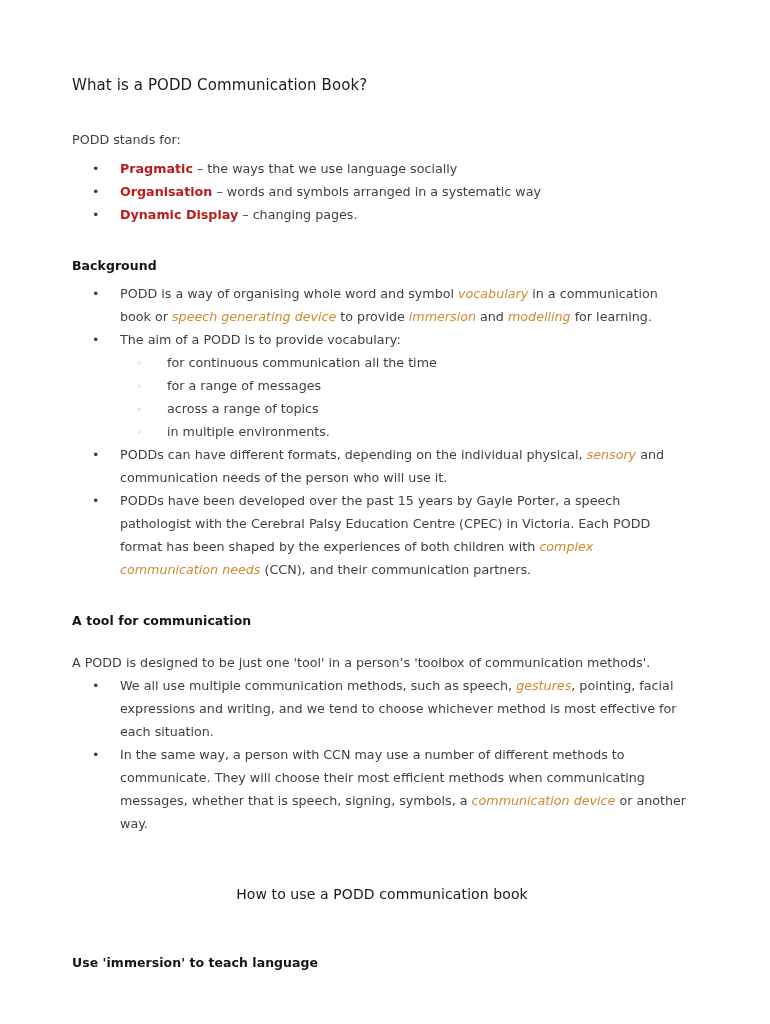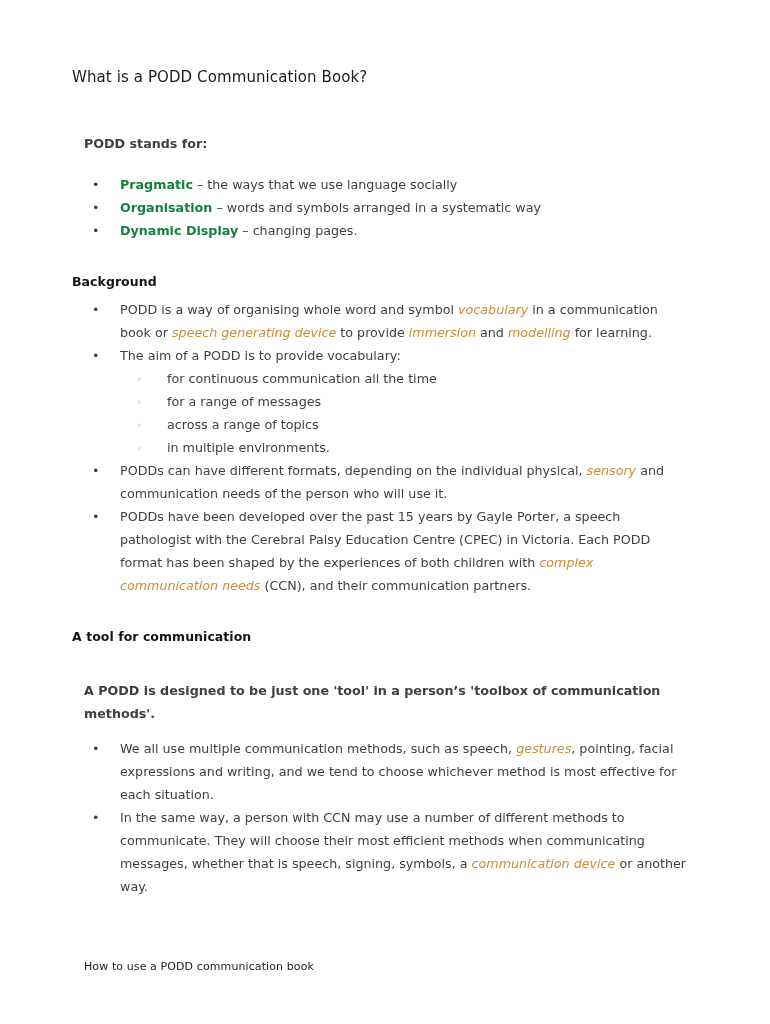--- a/index.html
+++ b/index.html
@@ -26,47 +26,48 @@
     top: 66px;
     width: 620px;
   }
 
   
   .doc-title {
     font-size: 15px;
     font-weight: 400;
     color: #1b1b1b;
     line-height: 22px;
-    margin: 0 0 12px 0;
+    margin: 8px 0 12px 0;
     letter-spacing: 0.1px;
   }
   .section-title {
-    font-size: 11px;
+    font-size: 14px;
     font-weight: 400;
     color: #1b1b1b;
     line-height: 22px;
-    margin: 12px;
+    margin: 2px;
     letter-spacing: 0.1px;
+    text-align: center;
   }
   .sub-head {
     font-size: 12.5px;
     font-weight: 700;
     color: #151515;
     line-height: 20px;
     margin: 0;
     letter-spacing: 0.05px;
   }
 
   
   .para {
     font-size: 12.7px;
-    font-weight: 700;
-    color: #3f3f3f;
-    line-height: 23px;
-    margin: 12px;
+    font-weight: 400;
+    color: #3f3f3f;
+    line-height: 23px;
+    margin: 0;
   }
 
   
   ul.lvl1 {
     list-style: none;
     margin: 0;
     padding: 0;
   }
   ul.lvl1 > li {
     position: relative;
@@ -102,21 +103,21 @@
     position: absolute;
     left: 65px;
     top: 0;
     font-size: 8px;
     line-height: 25px;
     color: #6b6b6b;
   }
 
   b, .b {
     font-weight: 700;
-    color: #15803d;
+    color: #b91c1c;
   }
 
   a.doclink,
   .doclink {
     color: #cf8a33;
     font-style: italic;
     text-decoration-color: #cf8a33;
     text-underline-offset: 1px;
     cursor: pointer;
   }

